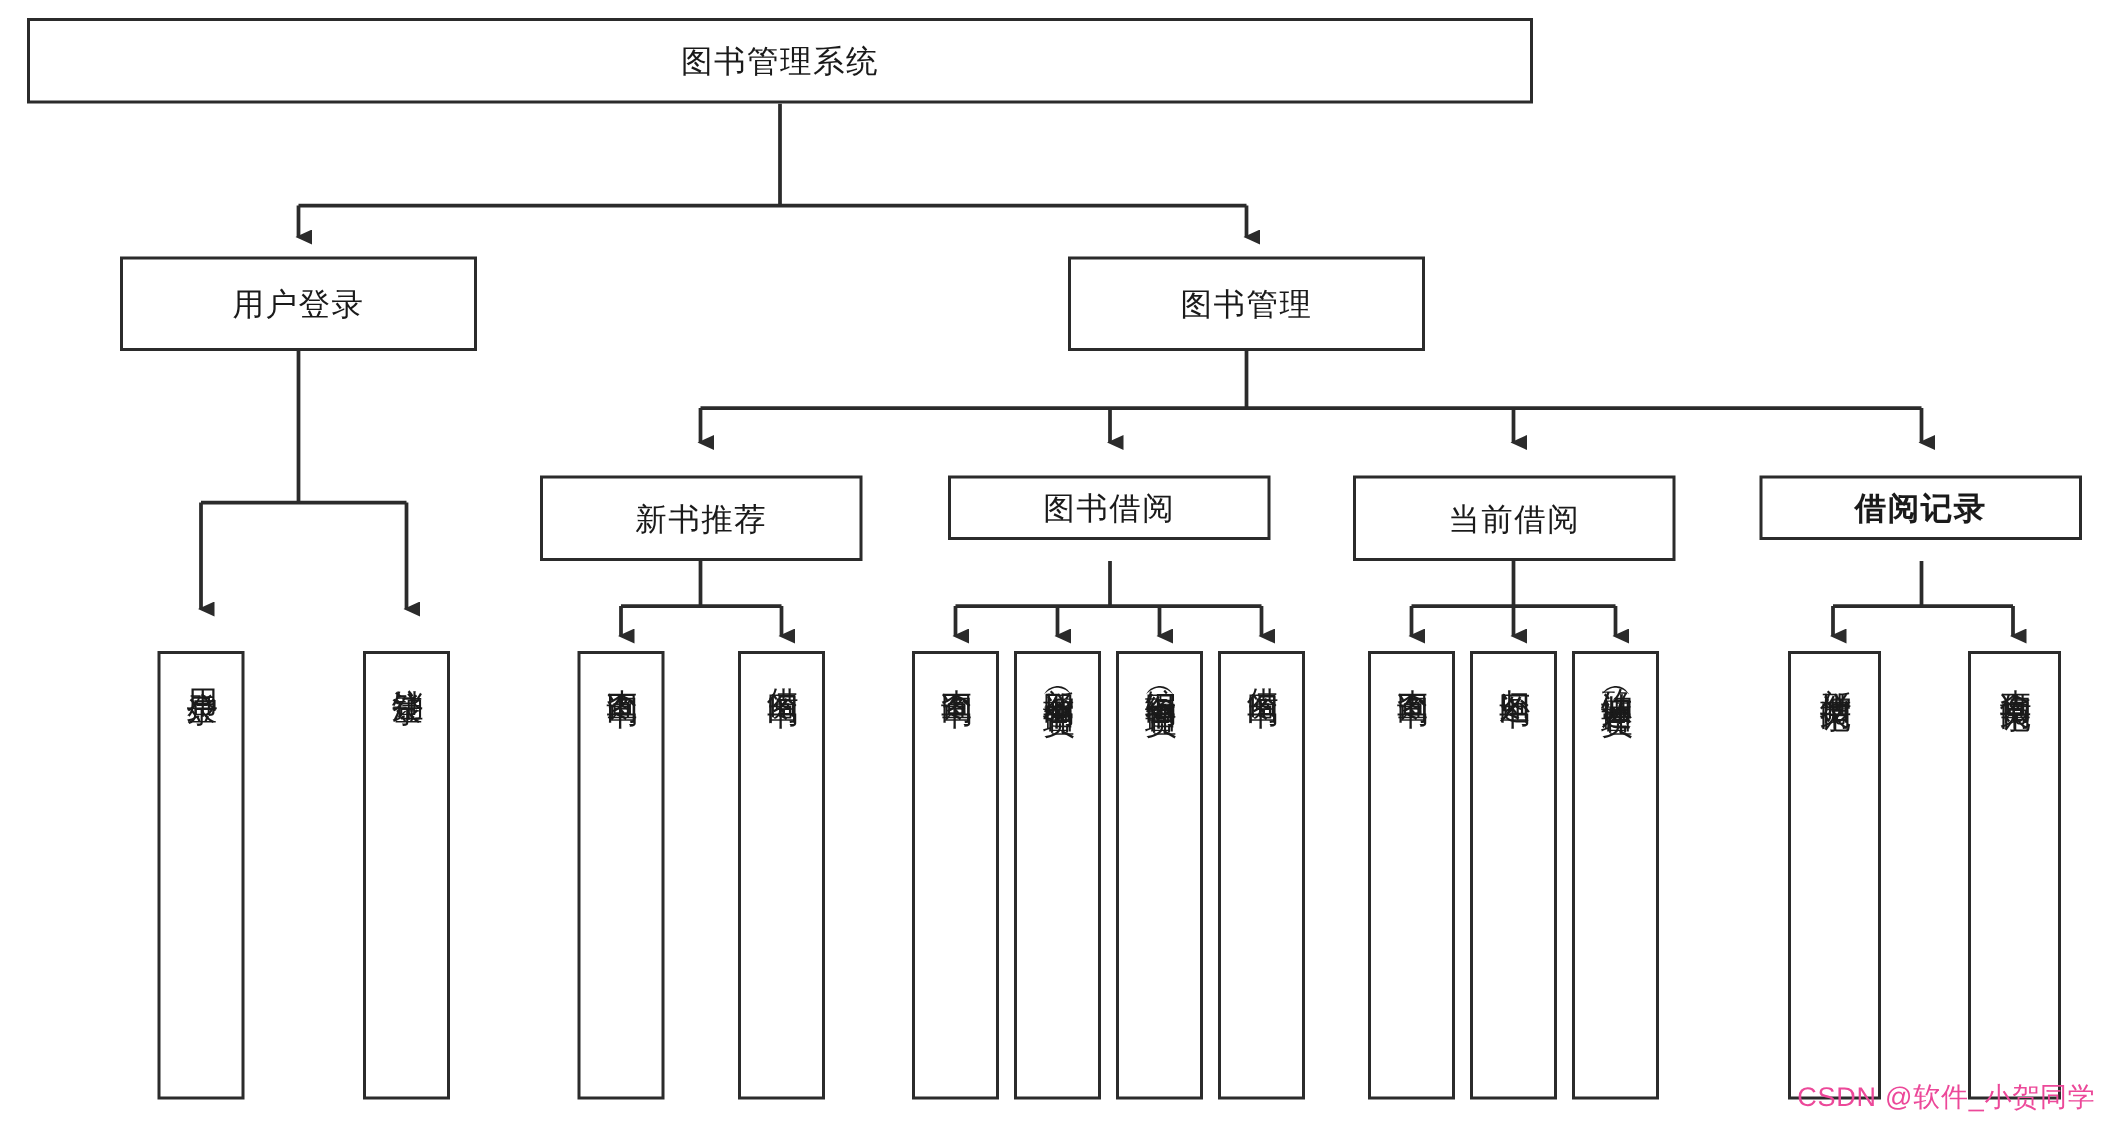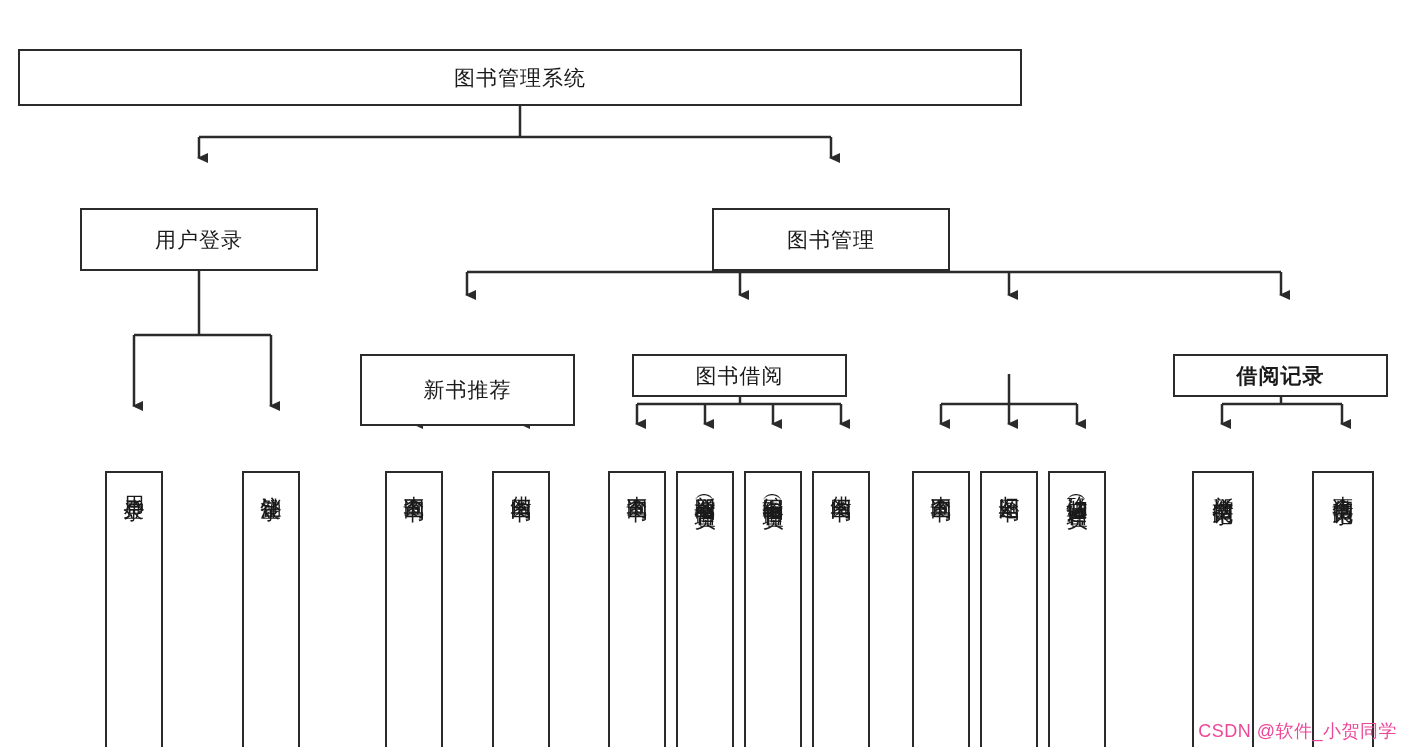--- a/index.html
+++ b/index.html
@@ -26,21 +26,20 @@
   .node {
     position: absolute;
     box-sizing: border-box;
     border: 2px solid #2b2b2b;
     background: #ffffff;
     display: flex;
     align-items: center;
     justify-content: center;
     color: #1a1a1a;
     overflow: hidden;
-    margin-top: 37px;
   }
   .node.h {
     font-size: 21px;
     letter-spacing: 1px;
   }
   .node.v {
     font-size: 21px;
     letter-spacing: 1px;
     align-items: flex-start;
     justify-content: center;
@@ -123,25 +122,28 @@
     <span>图书管理系统</span>
   </div>
 
   <div class="node h" style="left:80px; top:171px; width:238px; height:63px;">
     <span>用户登录</span>
   </div>
   <div class="node h" style="left:712px; top:171px; width:238px; height:63px;align-items:center;">
     <span>图书管理</span>
   </div>
 
-  <div class="node h" style="left:360px; top:317px; width:215px; height:72px;">
+  <div class="node h" style="left:360px; top:317px; width:215px; height:57px;">
     <span>新书推荐</span>
   </div>
   <div class="node h" style="left:632px; top:317px; width:215px; height:43px;">
     <span>图书借阅</span>
+  </div>
+  <div class="node h" style="left:902px; top:317px; width:215px; height:57px;">
+    <span>当前借阅</span>
   </div>
   <div class="node h" style="left:1173px; top:317px; width:215px; height:43px;font-weight:bold;">
     <span>借阅记录</span>
   </div>
 
   <div class="node v" style="left:105px; top:434px; width:58px; height:299px;">
     <span class="vtext">用户登录</span>
   </div>
   <div class="node v" style="left:242px; top:434px; width:58px; height:299px;">
     <span class="vtext">注销登录</span>

